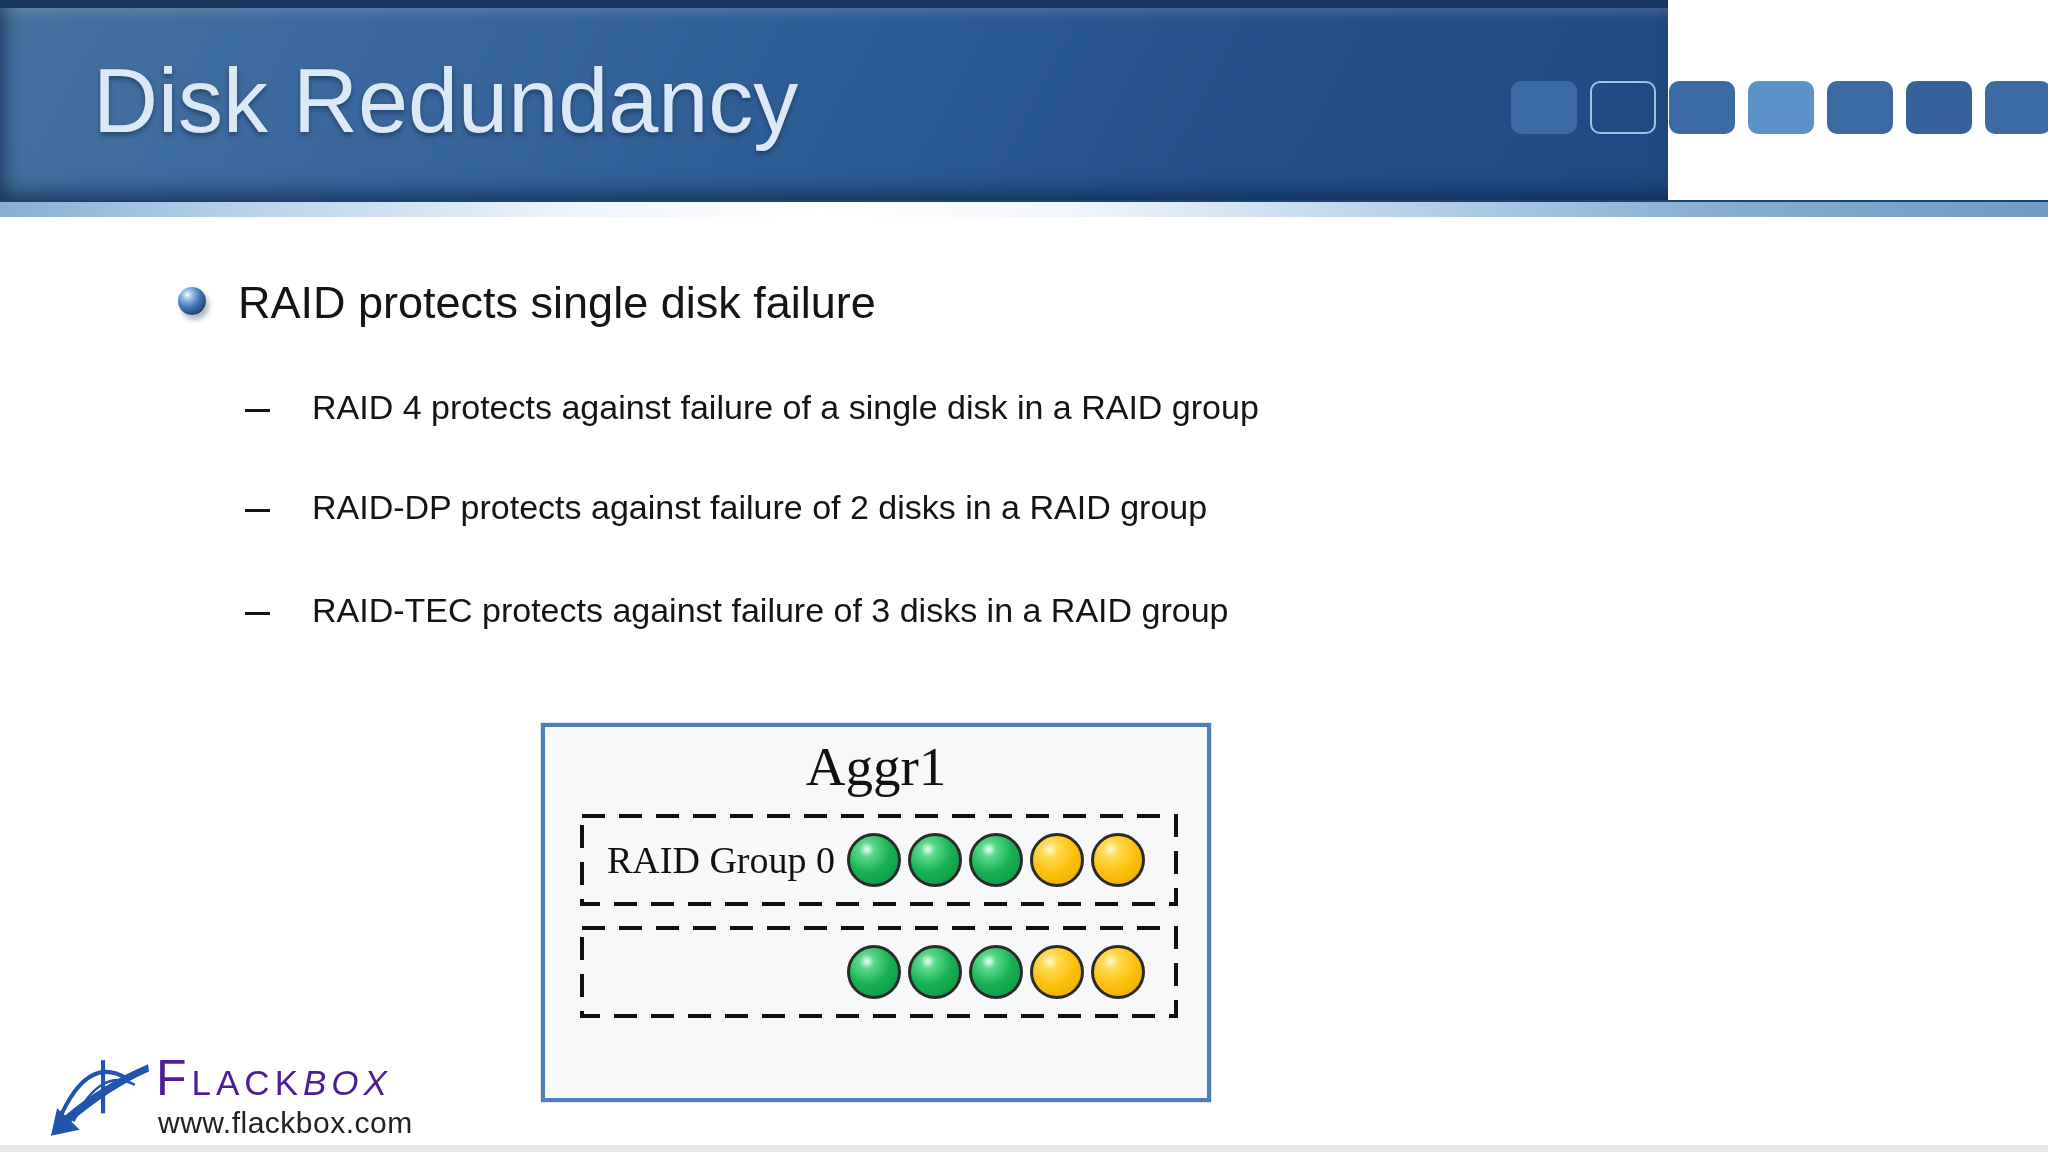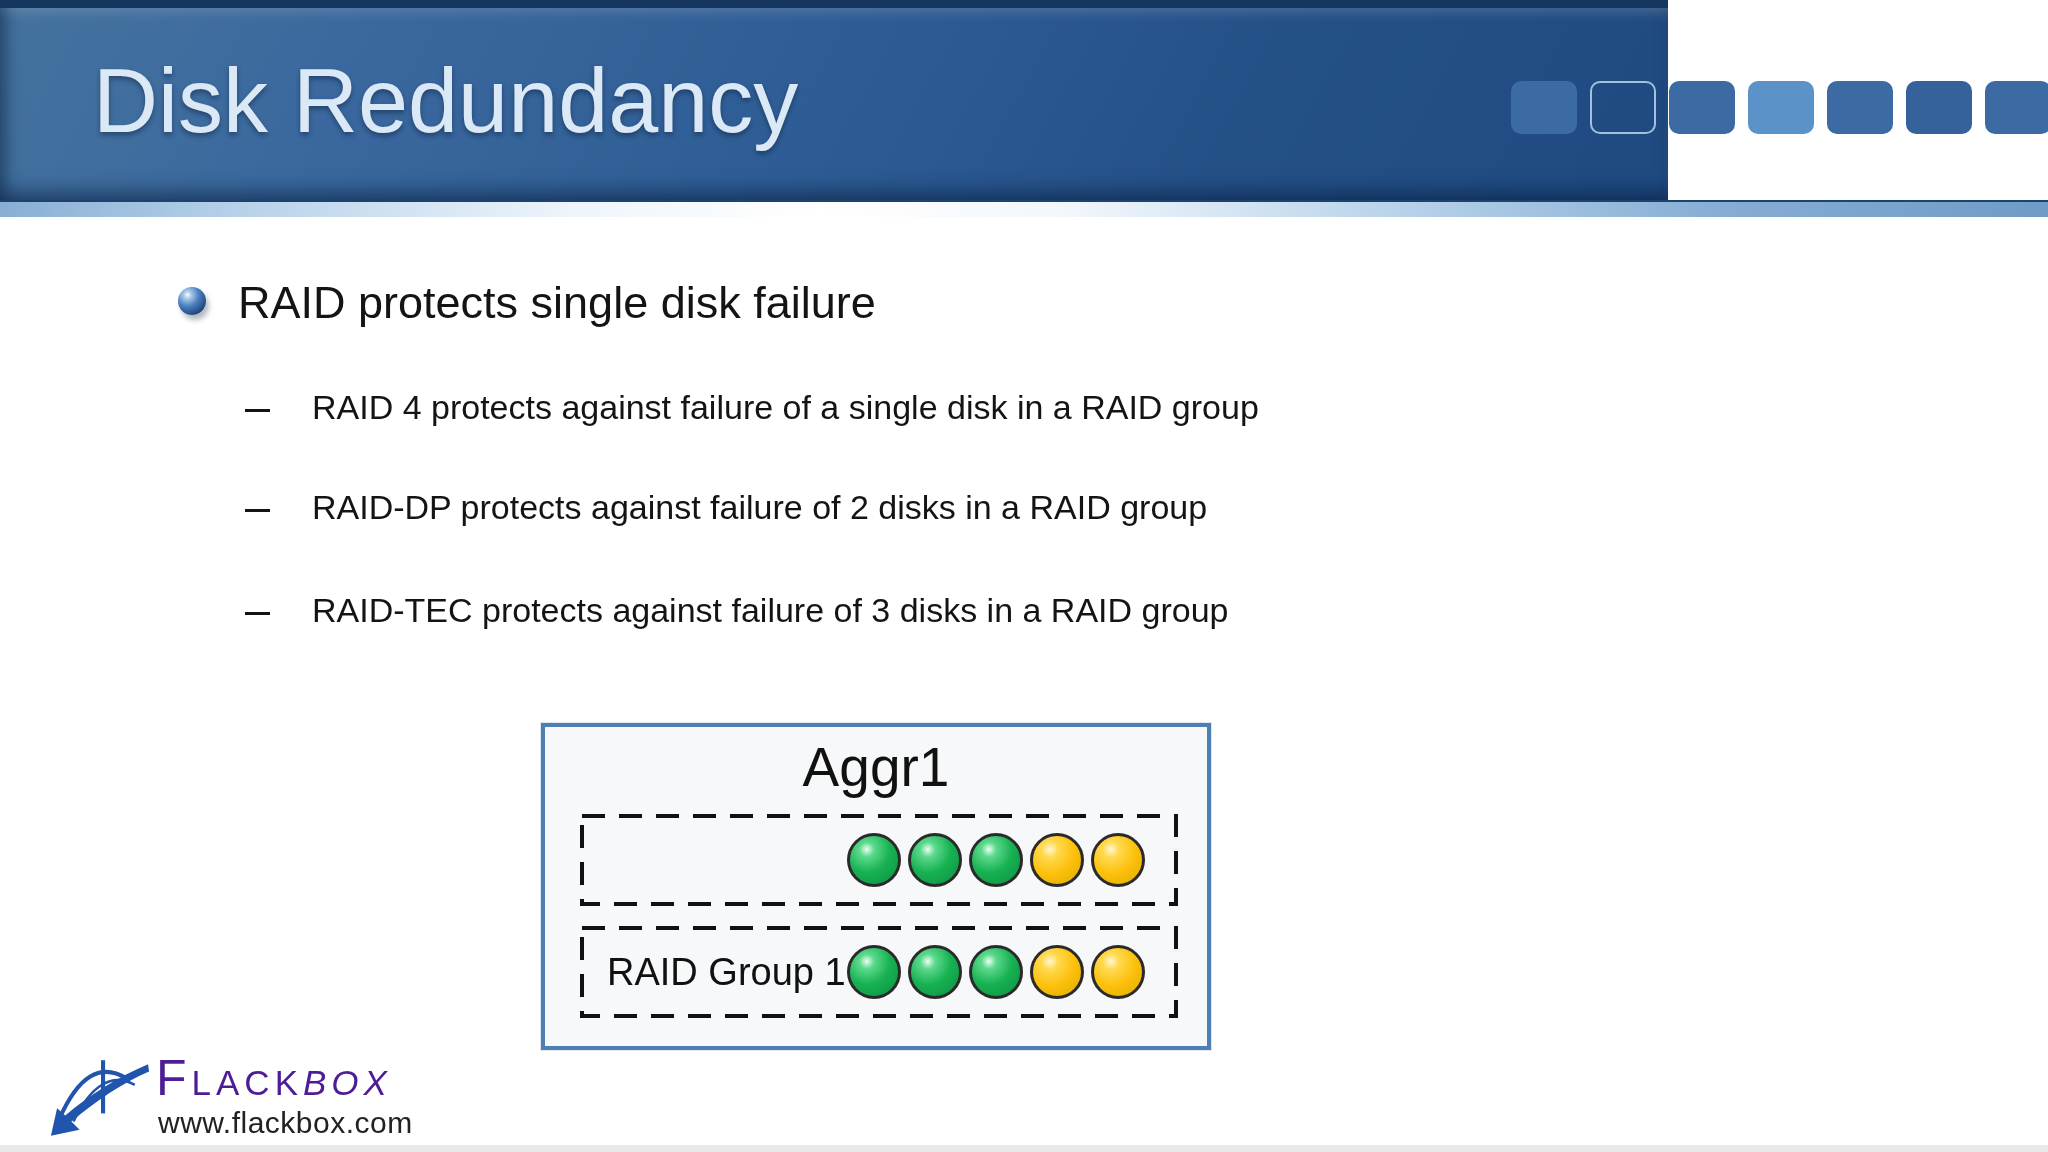--- a/index.html
+++ b/index.html
@@ -55,23 +55,24 @@
   .bullet-sub {
     position:absolute; left:245px; height:52px;
     display:flex; align-items:center; white-space:nowrap;
   }
   .bullet-sub .dash { width:67px; font-size:45px; color:#141414; }
   .bullet-sub .sub-text { font-size:34px; color:#141414; }
   .sub-0 { top:381px; } .sub-1 { top:481px; } .sub-2 { top:584px; }
 
   
   .aggr-box {
-    position:absolute; left:541px; top:723px; width:670px; height:327px;
+    position:absolute; left:541px; top:723px; width:670px; height:379px;
     background:#f7f8f9; border:4px solid #4d7fb5;
     box-shadow:0 0 0 1px rgba(180,195,210,.4);
+    font-family:Liberation Serif, serif;
   }
   .aggr-title {
     position:absolute; left:0; top:10px; width:662px;
     text-align:center; font-size:55px; line-height:60px; color:#111111;
   }
   .raid-row { position:absolute; left:35px; width:598px; height:92px; }
   .raid-row.row-0 { top:87px; }
   .raid-row.row-1 { top:199px; }
   .dash-rect { position:absolute; left:0; top:0; width:598px; height:92px; }
   .raid-label {
@@ -145,34 +146,34 @@
     <span class="sub-text">RAID-TEC protects against failure of 3 disks in a RAID group</span>
   </div>
 
   <div class="aggr-box">
     <div class="aggr-title">Aggr1</div>
 
     <div class="raid-row row-0">
       <svg class="dash-rect" viewBox="0 0 598 92">
         <rect x="2" y="2" width="594" height="88" fill="none" stroke="#111111" stroke-width="4" stroke-dasharray="23 14"></rect>
       </svg>
+      <span class="raid-label">RAID Group 0</span>
       <div class="disks">
           <div class="disk green"></div>
           <div class="disk green"></div>
           <div class="disk green"></div>
           <div class="disk amber"></div>
           <div class="disk amber"></div>
         </div>
     </div>
 
     <div class="raid-row row-1">
       <svg class="dash-rect" viewBox="0 0 598 92">
         <rect x="2" y="2" width="594" height="88" fill="none" stroke="#111111" stroke-width="4" stroke-dasharray="23 14"></rect>
       </svg>
-      <span class="raid-label">RAID Group 1</span>
       <div class="disks">
           <div class="disk green"></div>
           <div class="disk green"></div>
           <div class="disk green"></div>
           <div class="disk amber"></div>
           <div class="disk amber"></div>
         </div>
     </div>
   </div>
 

